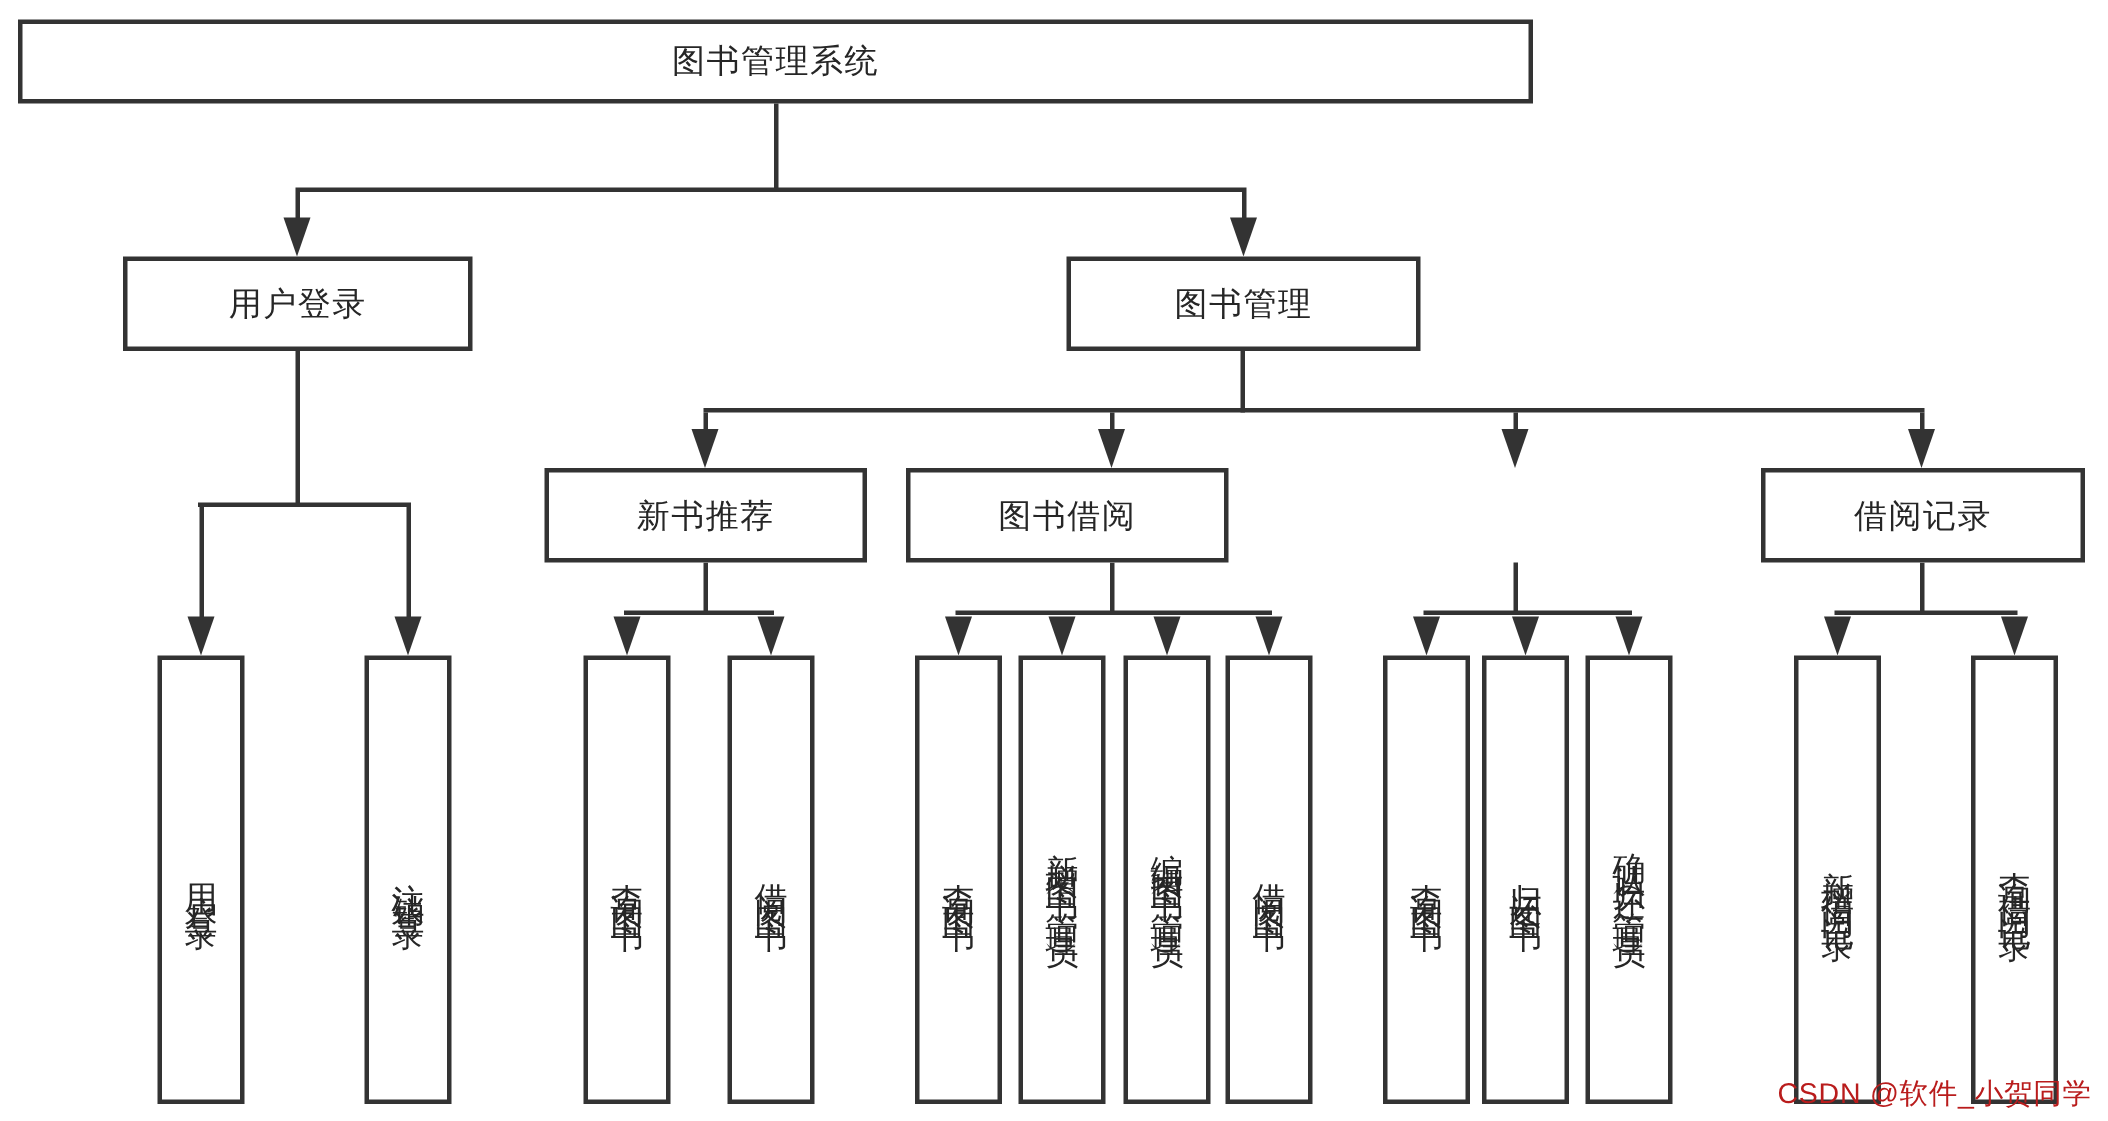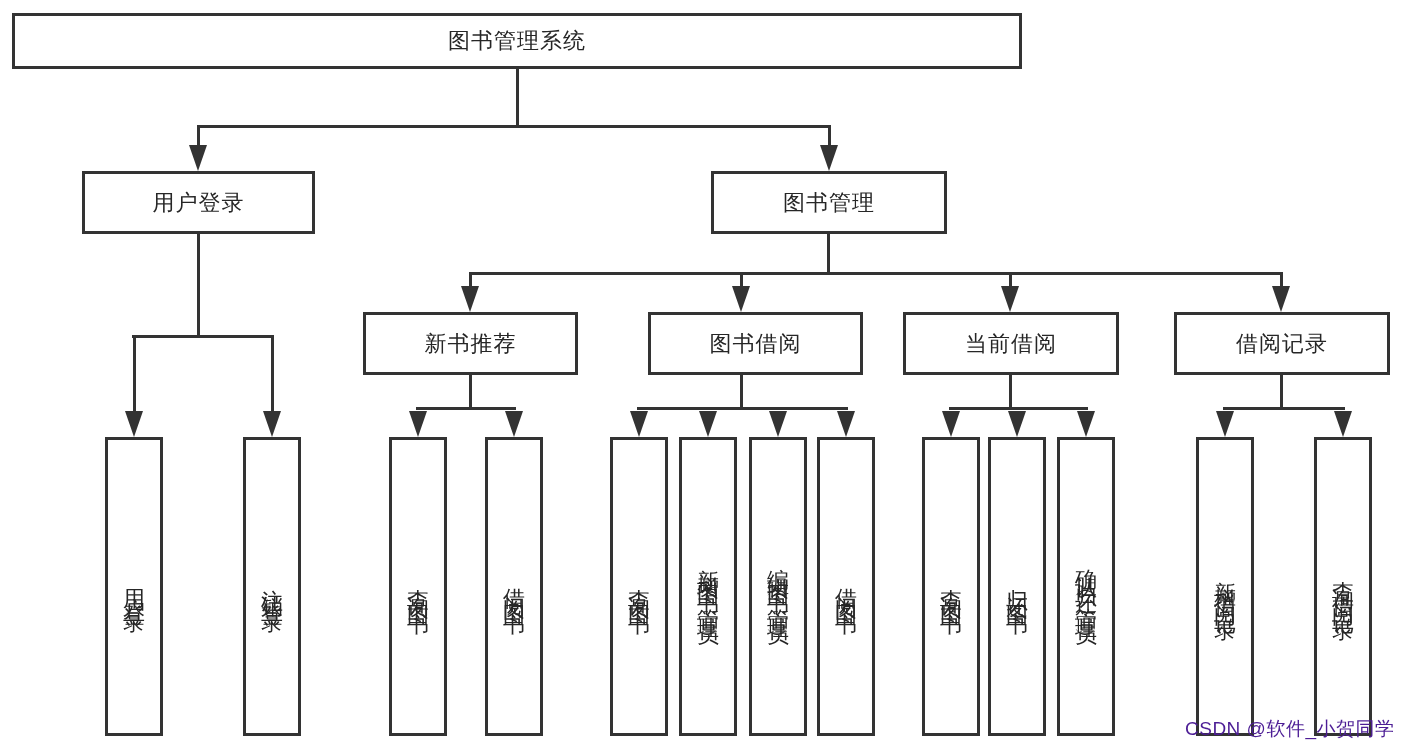--- a/index.html
+++ b/index.html
@@ -39,21 +39,21 @@
     width: 0; height: 0;
     border-left: 9px solid transparent;
     border-right: 9px solid transparent;
     border-top: 26px solid #333333;
   }
   .watermark {
     position: absolute;
     left: 1185px;
     top: 716px;
     font-size: 19px;
-    color: #4c1d95;
+    color: #b91c1c;
     letter-spacing: 0.5px;
     white-space: nowrap;
   }
 </style>
 </head>
 <body>
 
 <div class="canvas">
 
   <div class="line" style="left:516px;top:68px;width:3px;height:60px;"></div>
@@ -111,25 +111,22 @@
   <div class="box lvl" style="left:82px;top:171px;width:233px;">
     <span>用户登录</span>
   </div>
   <div class="box lvl" style="left:363px;top:312px;width:215px;">
     <span>新书推荐</span>
   </div>
 
   <div class="box lvl" style="left:711px;top:171px;width:236px;">
     <span>图书管理</span>
   </div>
-  <div class="box lvl" style="left:648px;top:312px;width:215px;">
+  <div class="box lvl" style="left:604px;top:312px;width:215px;">
     <span>图书借阅</span>
-  </div>
-  <div class="box lvl" style="left:903px;top:312px;width:216px;">
-    <span>当前借阅</span>
   </div>
   <div class="box lvl" style="left:1174px;top:312px;width:216px;">
     <span>借阅记录</span>
   </div>
 
   <div class="box leaf" style="left:105px;">
     <span class="vtext">用户登录</span>
   </div>
   <div class="box leaf" style="left:243px;">
     <span class="vtext">注销登录</span>

